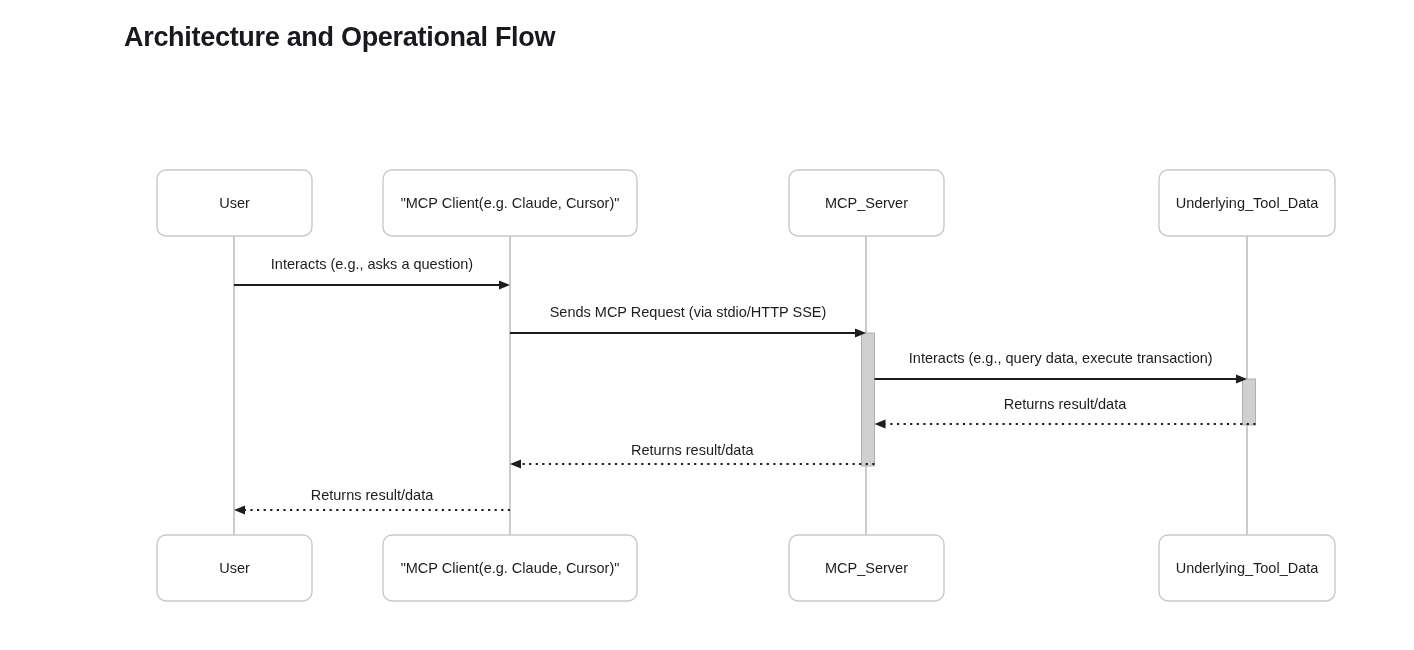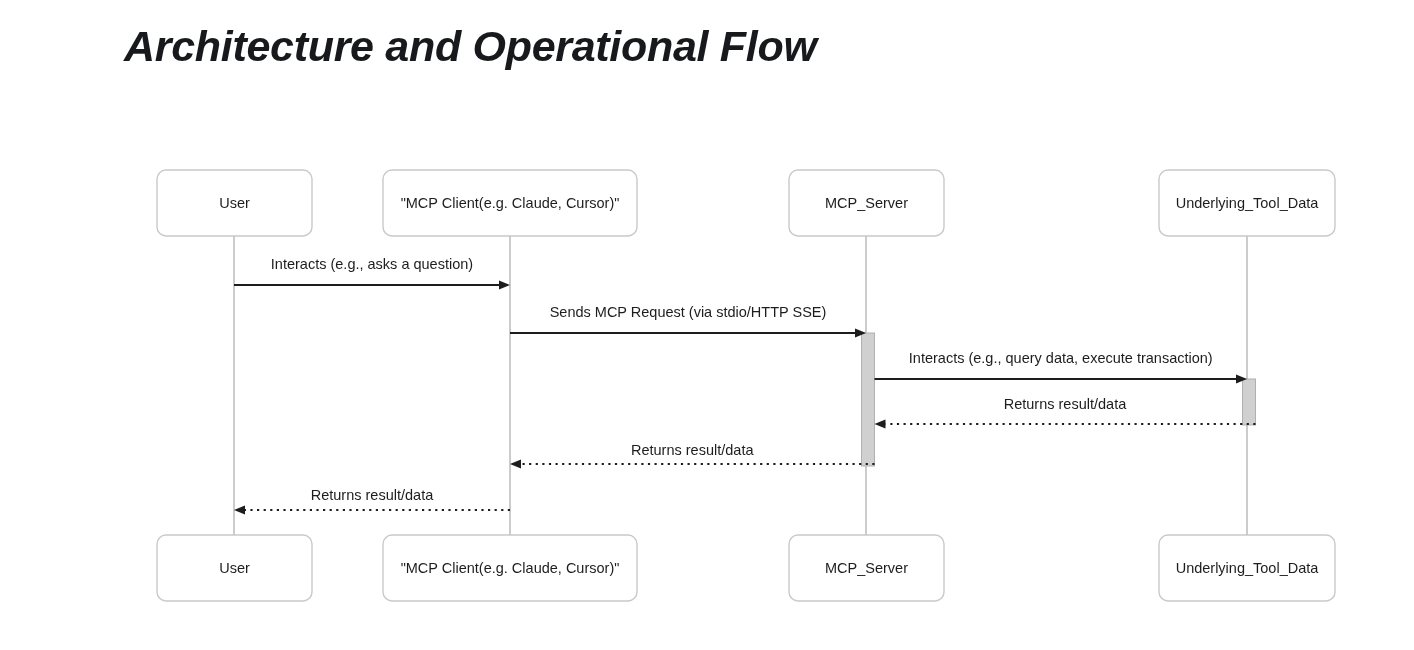--- a/index.html
+++ b/index.html
@@ -12,26 +12,25 @@
     height: 650px;
     font-family: "Liberation Sans", sans-serif;
     color: #1a1a1a;
     overflow: hidden;
     position: relative;
   }
   #page-title {
     position: absolute;
     left: 124px;
     top: 22px;
-    font-size: 43px;
+    font-size: 27px;
     font-weight: bold;
     letter-spacing: -0.3px;
     color: #17191c;
     white-space: nowrap;
-    font-style: italic;
   }
   #diagram-canvas {
     position: absolute;
     left: 0;
     top: 0;
     width: 1414px;
     height: 650px;
   }
   #diagram-canvas svg {
     display: block;

